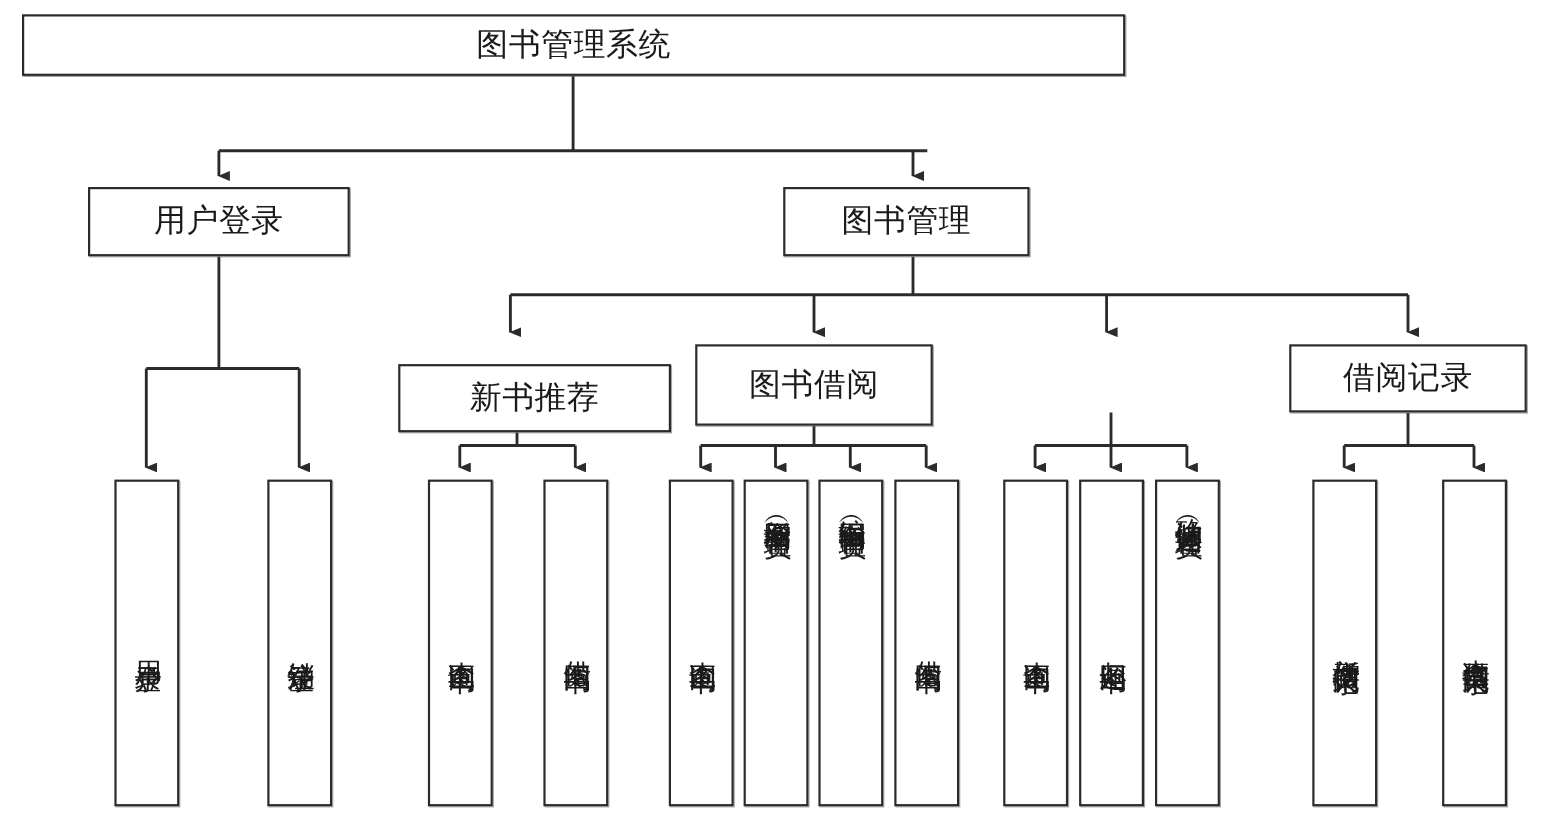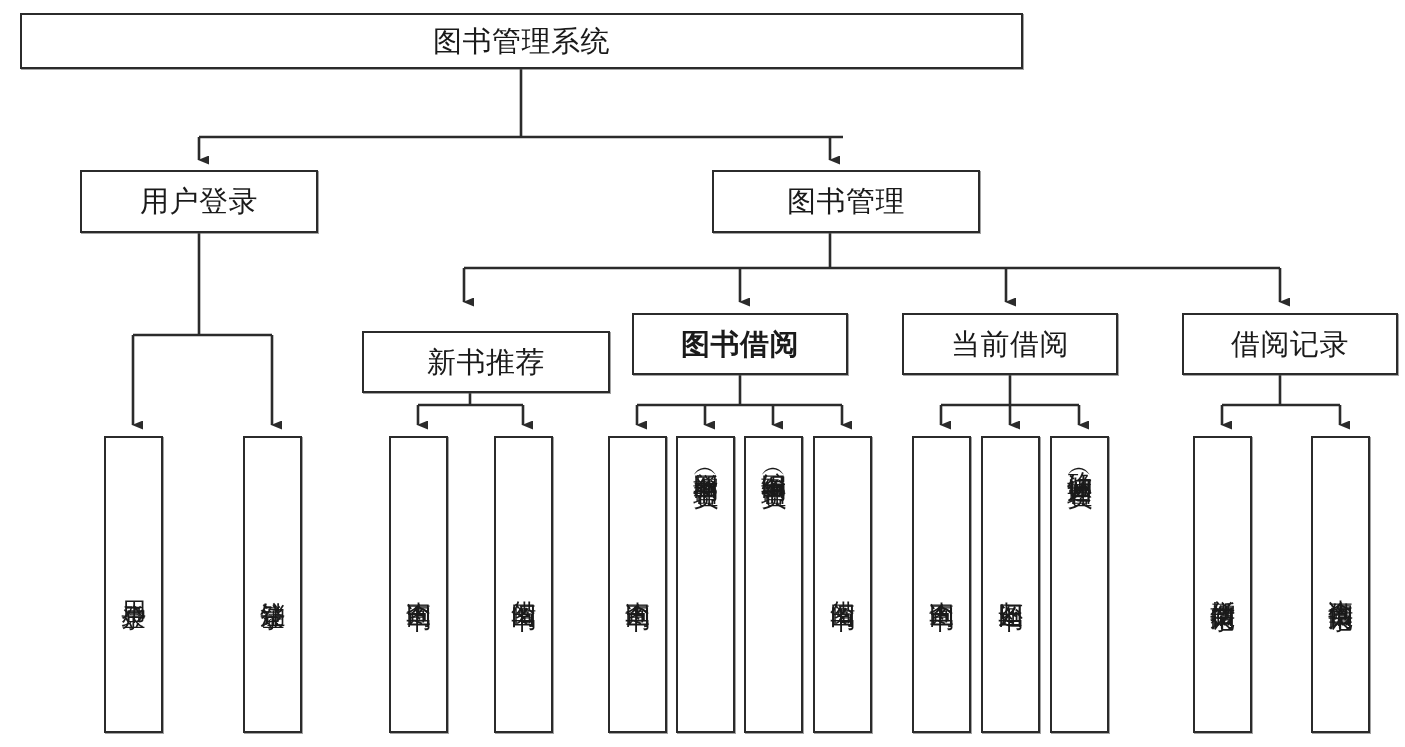--- a/index.html
+++ b/index.html
@@ -129,34 +129,31 @@
     </g>
   </svg>
 
   <div class="node horizontal" style="left:20px; top:13px; width:1003px; height:56px;">
     <span class="node-label">图书管理系统</span>
   </div>
 
   <div class="node horizontal" style="left:80px; top:170px; width:238px; height:63px;">
     <span class="node-label">用户登录</span>
   </div>
-  <div class="node horizontal" style="left:712px; top:170px; width:268px; height:63px;">
+  <div class="node horizontal" style="left:712px; top:170px; width:224px; height:63px;">
     <span class="node-label">图书管理</span>
   </div>
 
   <div class="node horizontal" style="left:362px; top:331px; width:248px; height:62px;">
     <span class="node-label">新书推荐</span>
   </div>
-  <div class="node horizontal" style="left:632px; top:313px; width:216px; height:62px;font-weight:bold;">
+  <div class="node horizontal" style="left:632px; top:313px; width:216px; height:74px;">
     <span class="node-label">图书借阅</span>
   </div>
-  <div class="node horizontal" style="left:902px; top:313px; width:216px; height:62px;">
-    <span class="node-label">当前借阅</span>
-  </div>
-  <div class="node horizontal" style="left:1172px; top:313px; width:216px; height:62px;margin-left:10px;">
+  <div class="node horizontal" style="left:1172px; top:313px; width:216px; height:62px;">
     <span class="node-label">借阅记录</span>
   </div>
 
   <div class="node vertical centered" style="left:104px; top:436px; width:59px; height:297px;">
     <span class="node-label">用户登录</span>
   </div>
   <div class="node vertical centered" style="left:243px; top:436px; width:59px; height:297px;">
     <span class="node-label">注销登录</span>
   </div>
 

